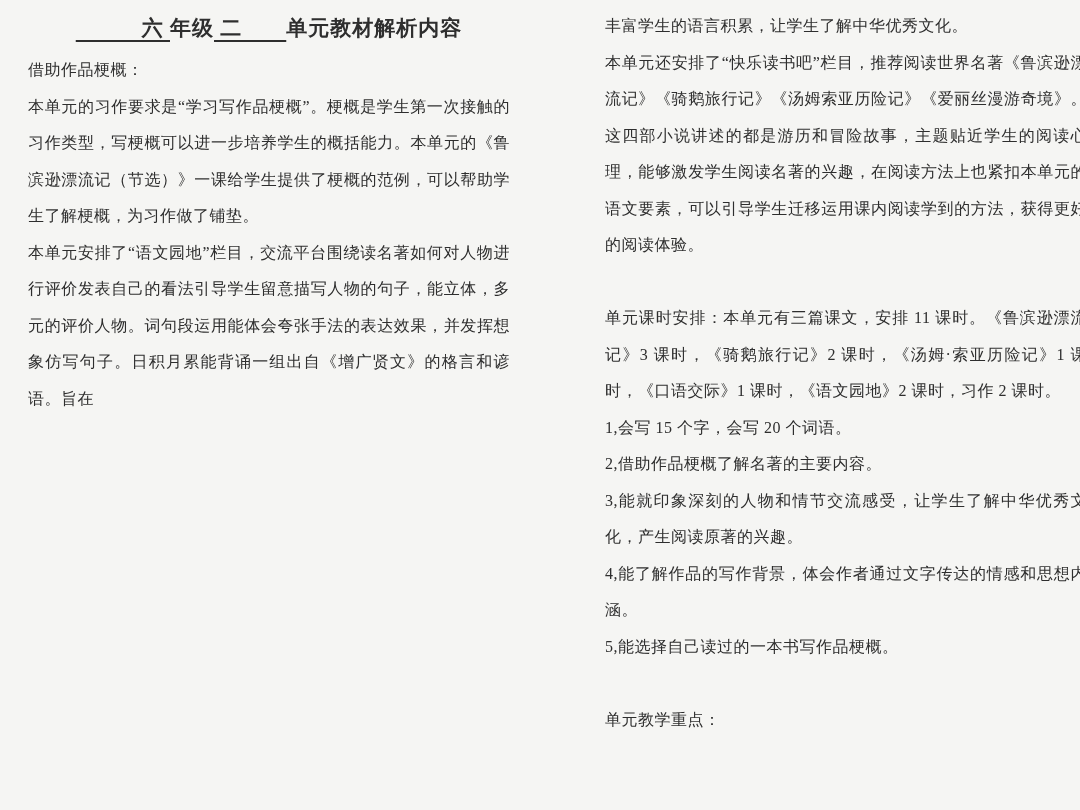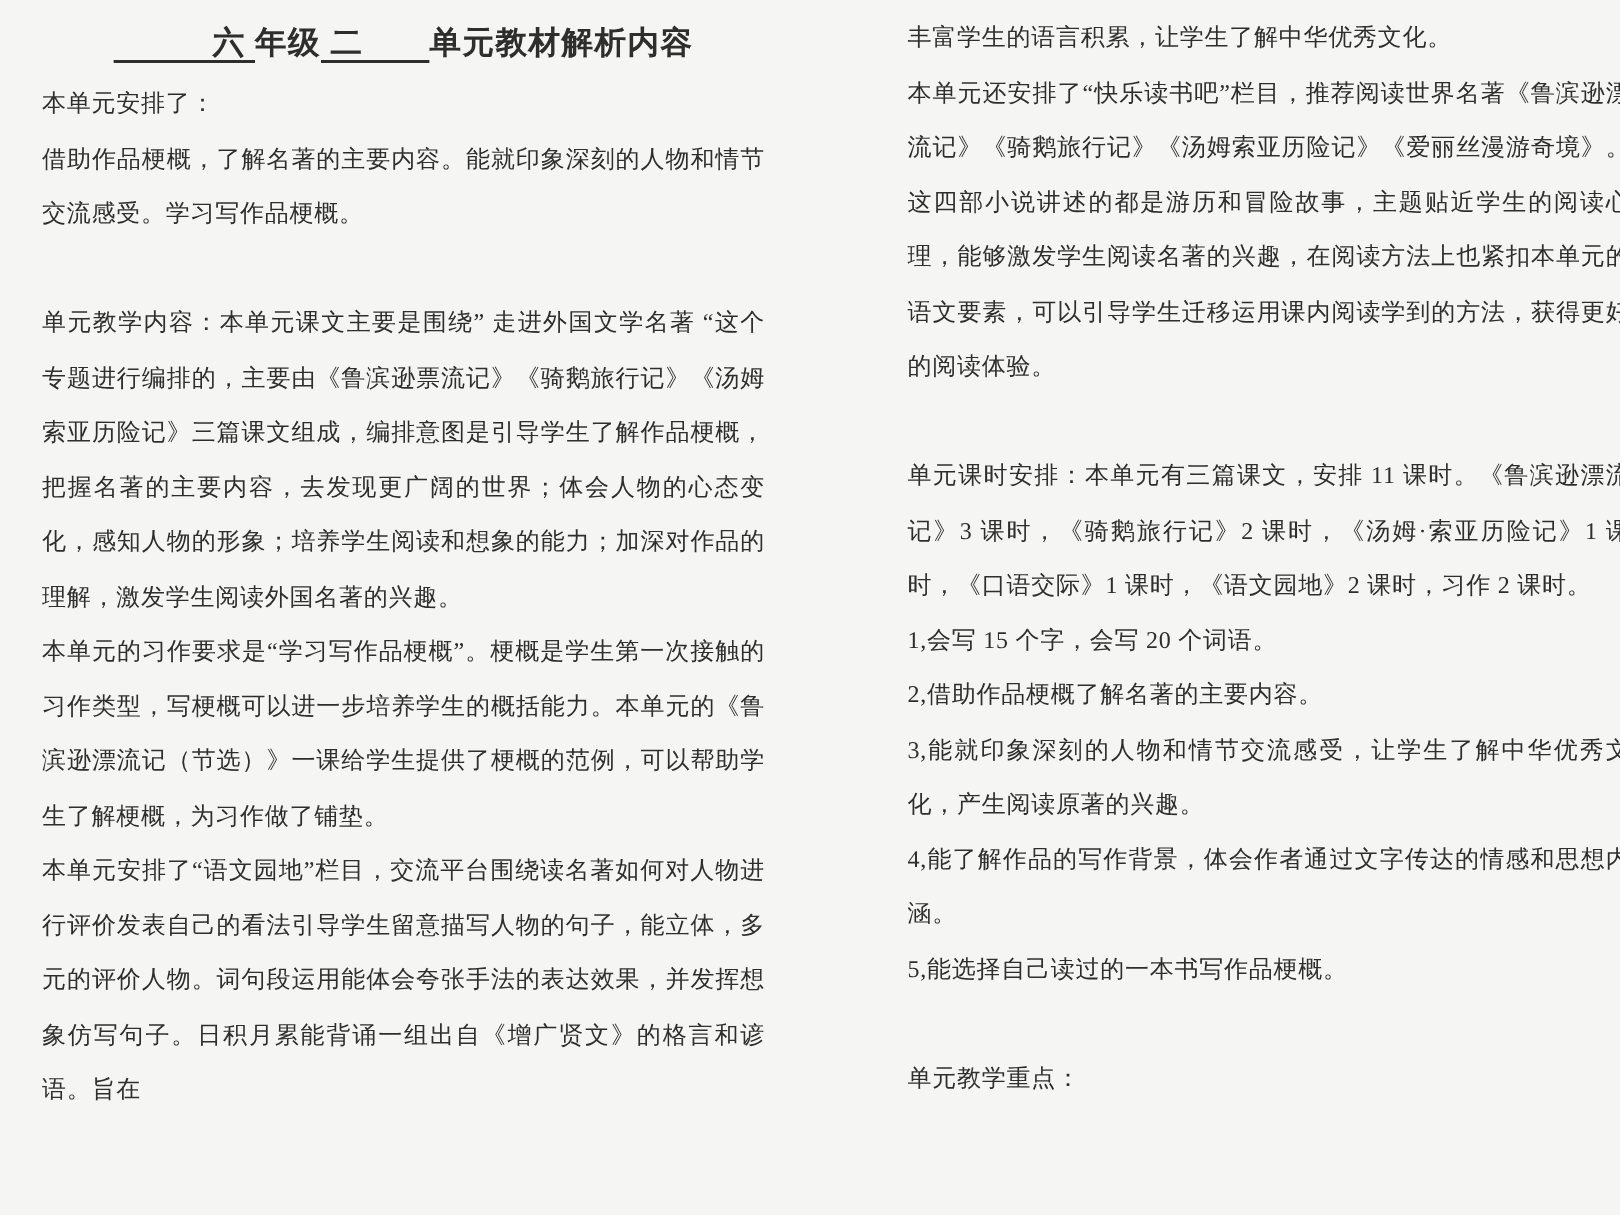--- a/index.html
+++ b/index.html
@@ -45,23 +45,21 @@
     text-underline-offset: 5px;
   }
 </style>
 </head>
 <body>
 
 <div class="page">
 
   <div class="col">
     <div class="title"><span class="u">　　　六 </span><span>年级</span><span class="u"> 二　　</span><span>单元教材解析内容</span></div>
-    <p>本单元安排了：</p>
-    <p>借助作品梗概，了解名著的主要内容。能就印象深刻的人物和情节交流感受。学习写作品梗概。</p>
-    <p class="gap">单元教学内容：本单元课文主要是围绕” 走进外国文学名著 “这个专题进行编排的，主要由《鲁滨逊票流记》《骑鹅旅行记》《汤姆 索亚历险记》三篇课文组成，编排意图是引导学生了解作品梗概，把握名著的主要内容，去发现更广阔的世界；体会人物的心态变化，感知人物的形象；培养学生阅读和想象的能力；加深对作品的理解，激发学生阅读外国名著的兴趣。</p>
+    <p>借助作品梗概：</p>
     <p>本单元的习作要求是“学习写作品梗概”。梗概是学生第一次接触的习作类型，写梗概可以进一步培养学生的概括能力。本单元的《鲁滨逊漂流记（节选）》一课给学生提供了梗概的范例，可以帮助学生了解梗概，为习作做了铺垫。</p>
     <p>本单元安排了“语文园地”栏目，交流平台围绕读名著如何对人物进行评价发表自己的看法引导学生留意描写人物的句子，能立体，多元的评价人物。词句段运用能体会夸张手法的表达效果，并发挥想象仿写句子。日积月累能背诵一组出自《增广贤文》的格言和谚语。旨在</p>
   </div>
 
   <div class="col">
     <p>丰富学生的语言积累，让学生了解中华优秀文化。</p>
     <p>本单元还安排了“快乐读书吧”栏目，推荐阅读世界名著《鲁滨逊漂流记》《骑鹅旅行记》《汤姆索亚历险记》《爱丽丝漫游奇境》。这四部小说讲述的都是游历和冒险故事，主题贴近学生的阅读心理，能够激发学生阅读名著的兴趣，在阅读方法上也紧扣本单元的语文要素，可以引导学生迁移运用课内阅读学到的方法，获得更好的阅读体验。</p>
     <p class="gap">单元课时安排：本单元有三篇课文，安排 11 课时。《鲁滨逊漂流记》3 课时，《骑鹅旅行记》2 课时，《汤姆·索亚历险记》1 课时，《口语交际》1 课时，《语文园地》2 课时，习作 2 课时。</p>
     <p>1,会写 15 个字，会写 20 个词语。</p>
     <p>2,借助作品梗概了解名著的主要内容。</p>

